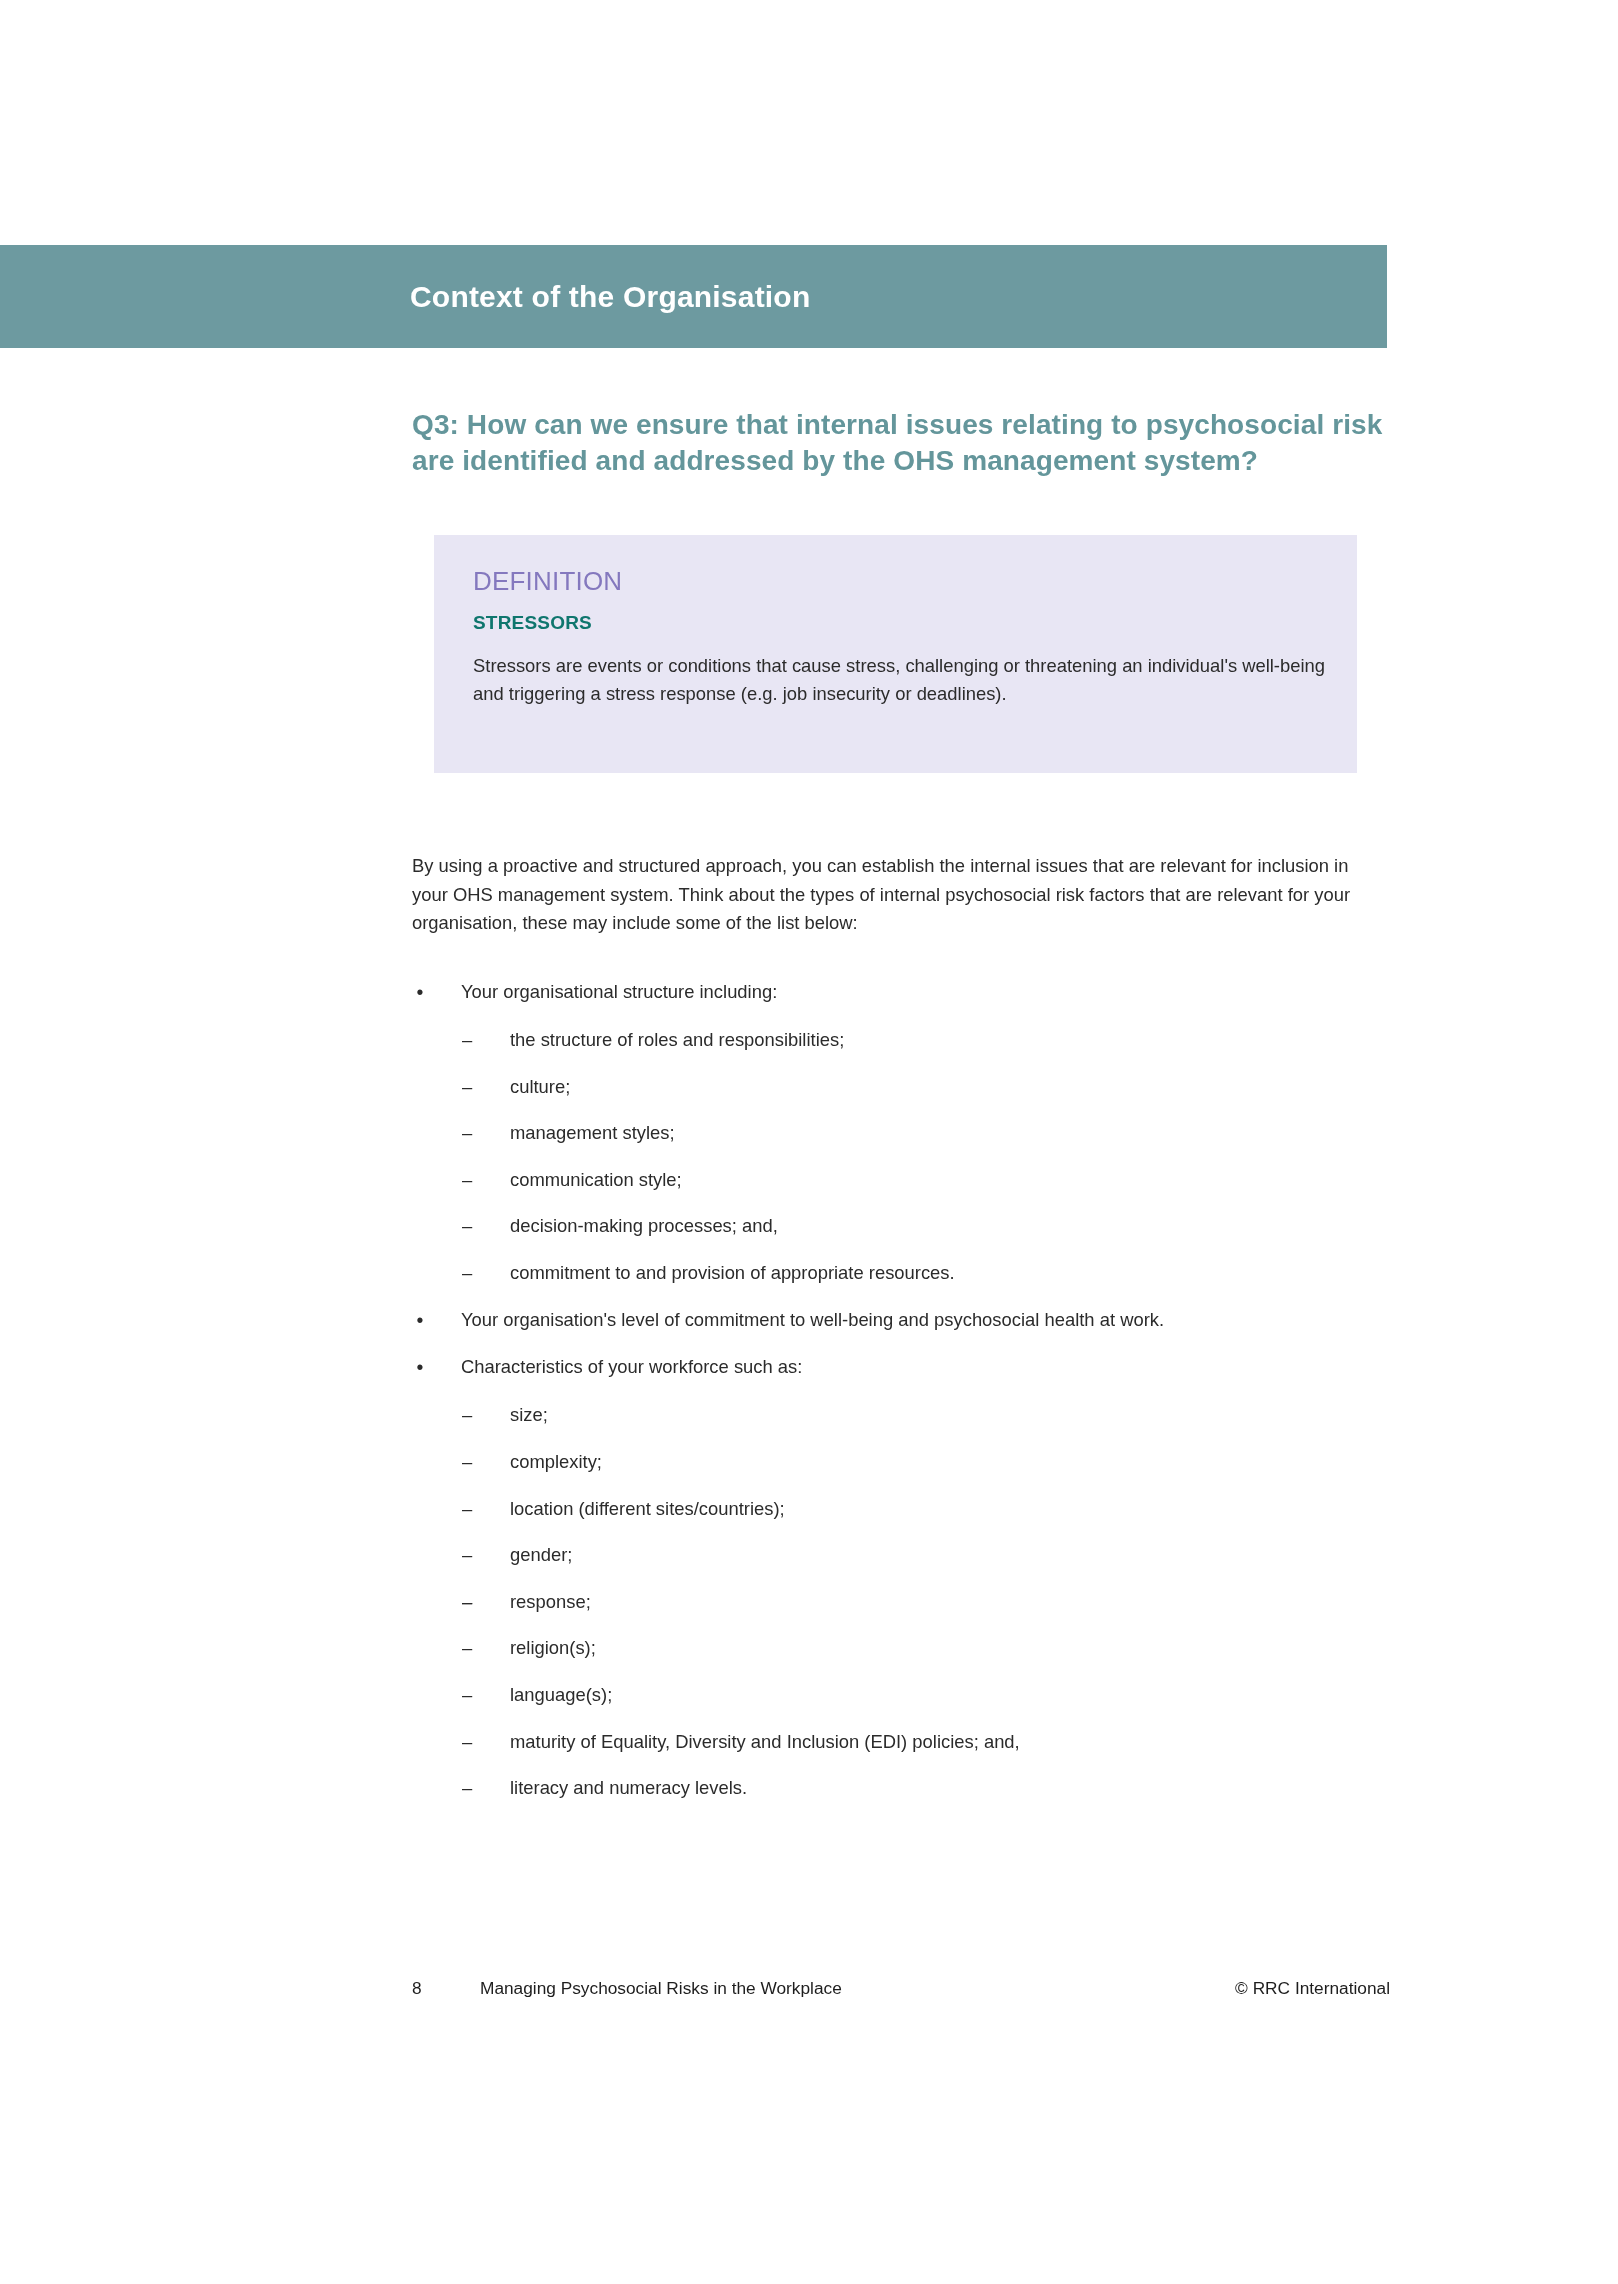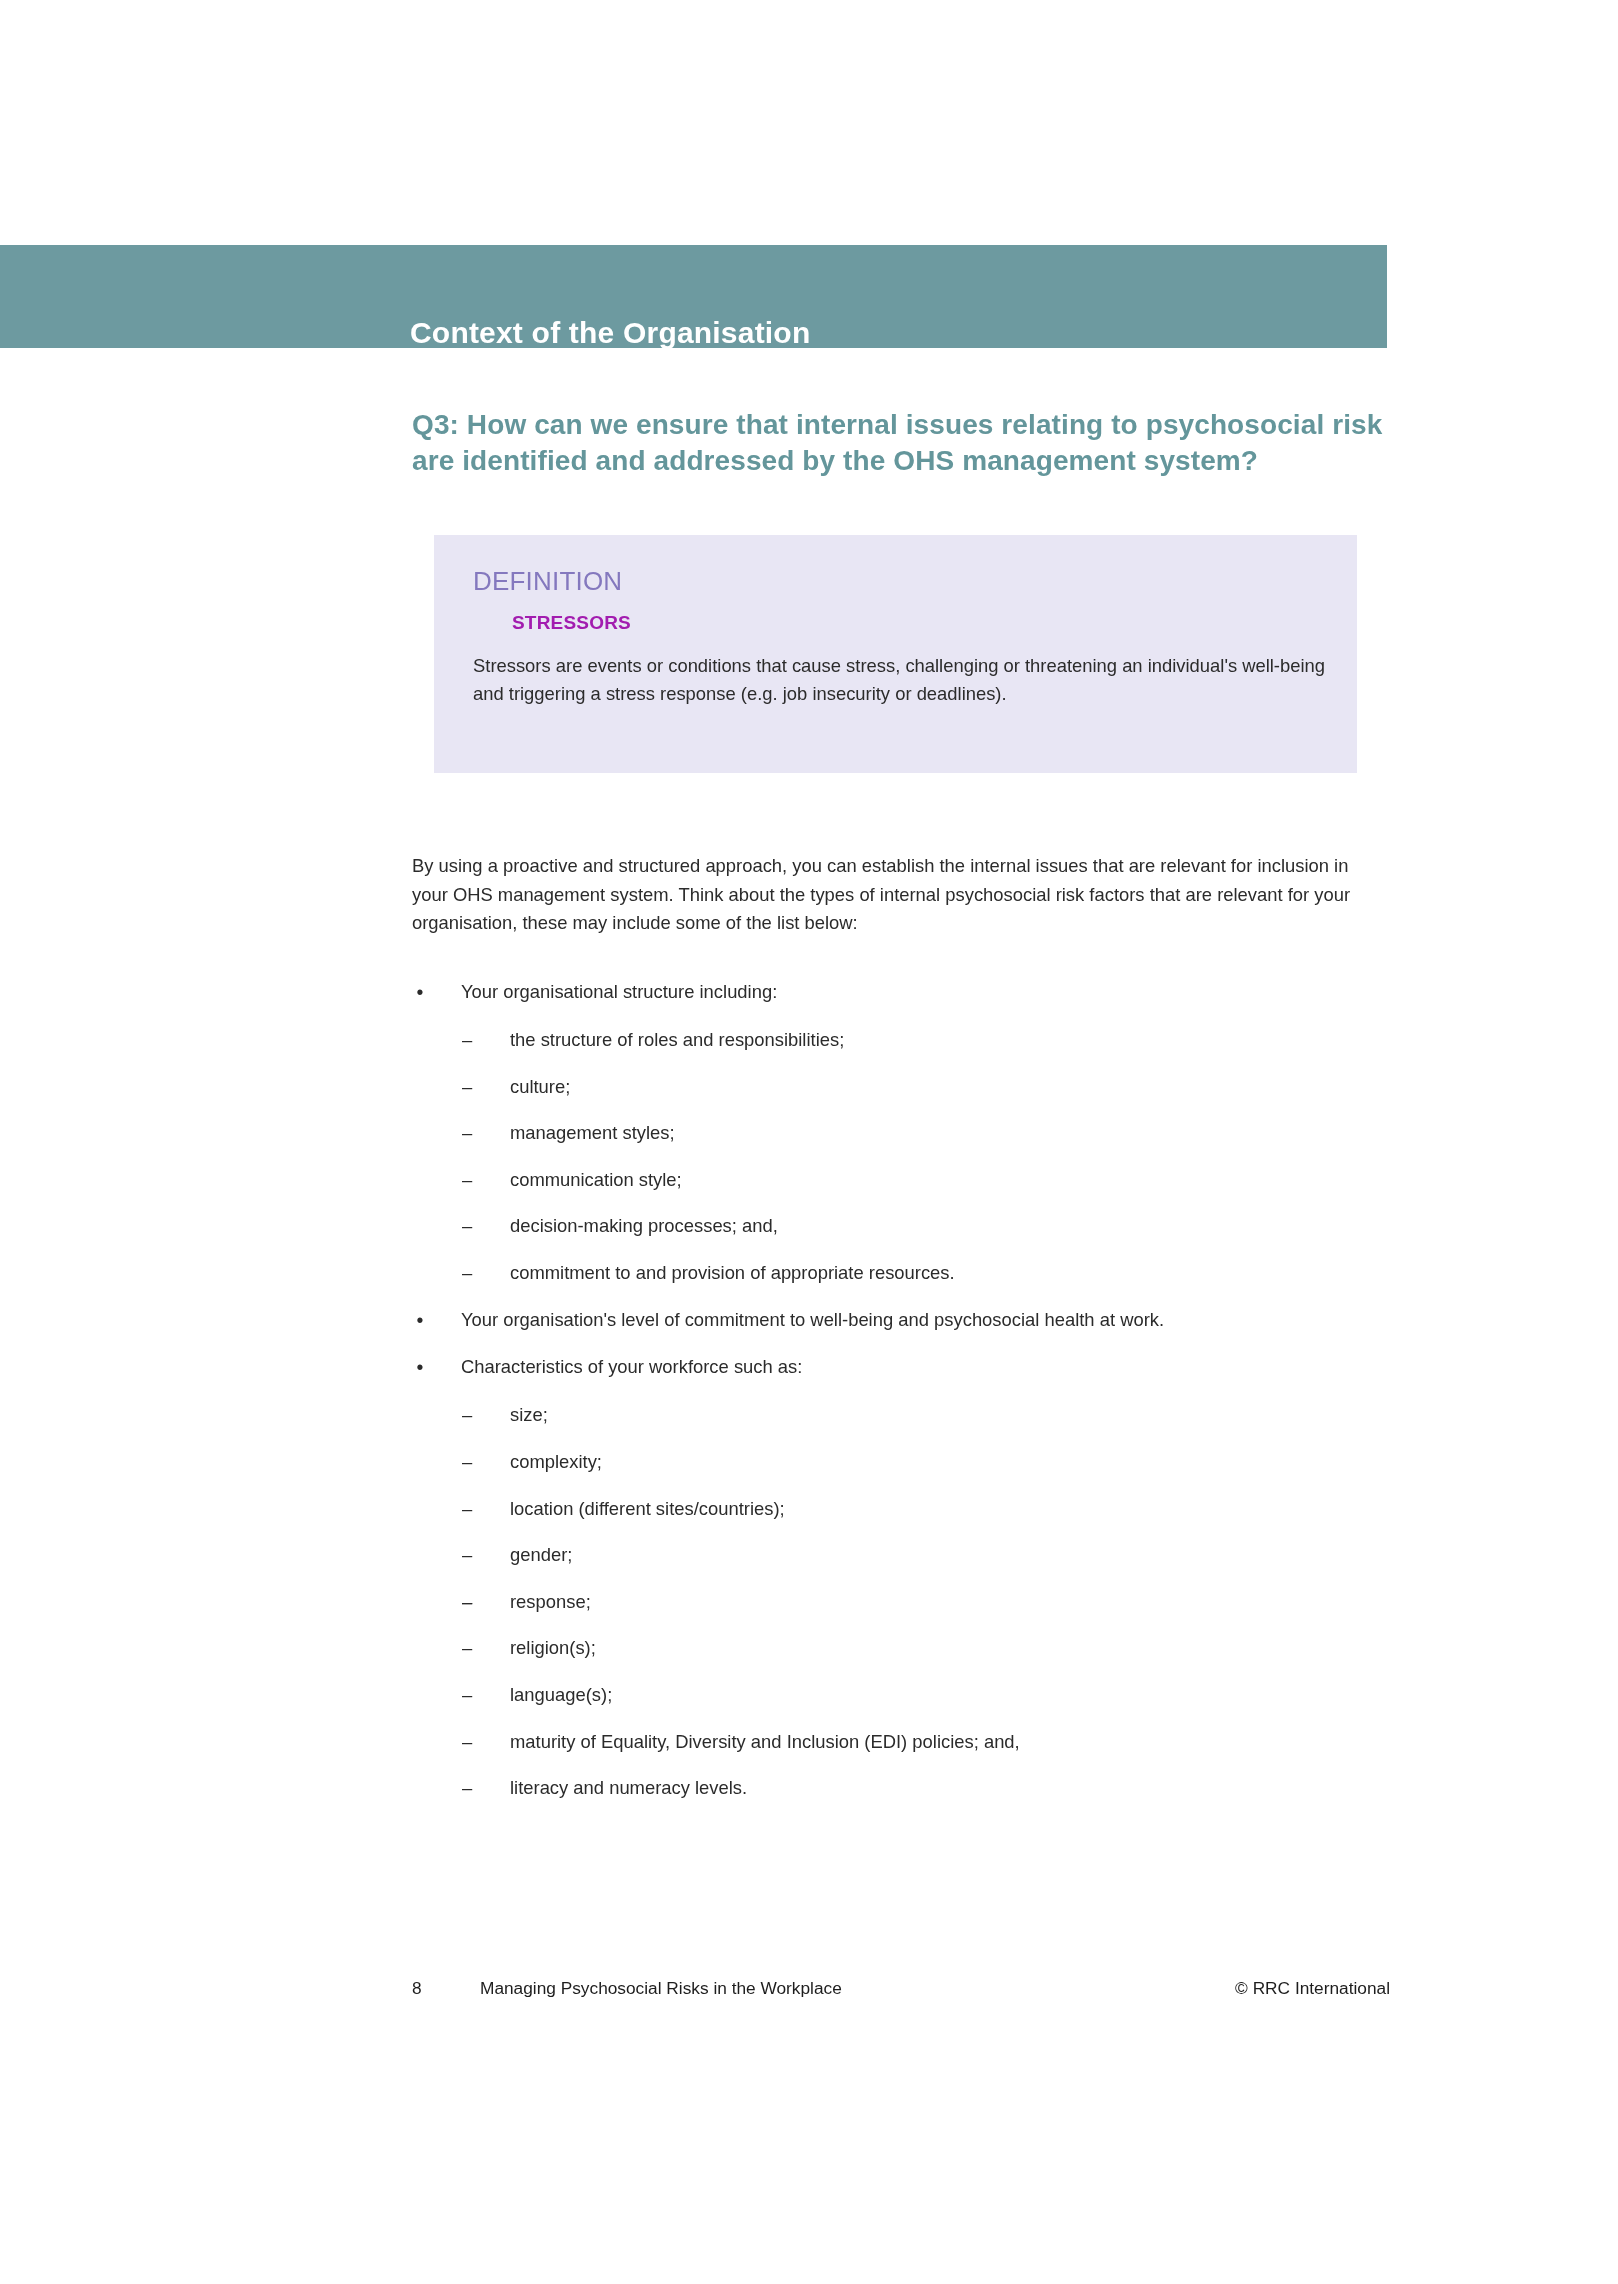--- a/index.html
+++ b/index.html
@@ -23,21 +23,21 @@
 
   
   .section-banner {
     position: absolute;
     left: 0;
     top: 245px;
     width: 1387px;
     height: 103px;
     background: #6d9aa0;
     display: flex;
-    align-items: flex-end;
+    align-items: center;
   }
   .section-banner-title {
     margin-left: 410px;
     color: #ffffff;
     font-size: 30px;
     font-weight: 600;
     letter-spacing: 0.2px;
     line-height: 1;
   }
 
@@ -67,26 +67,25 @@
   }
   .definition-label {
     color: #8478be;
     font-size: 26px;
     font-weight: 500;
     line-height: 1;
     letter-spacing: 0.2px;
   }
   .definition-term {
     margin-top: 19px;
-    color: #a21caf;
+    color: #0f766e;
     font-size: 19px;
     font-weight: 700;
     line-height: 1;
     letter-spacing: 0.2px;
-    margin-left: 39px;
   }
   .definition-text {
     margin-top: 19.6px;
     color: #2b2b2b;
     font-size: 18.4px;
     font-weight: 400;
     line-height: 1.52;
     width: 858px;
   }
 

